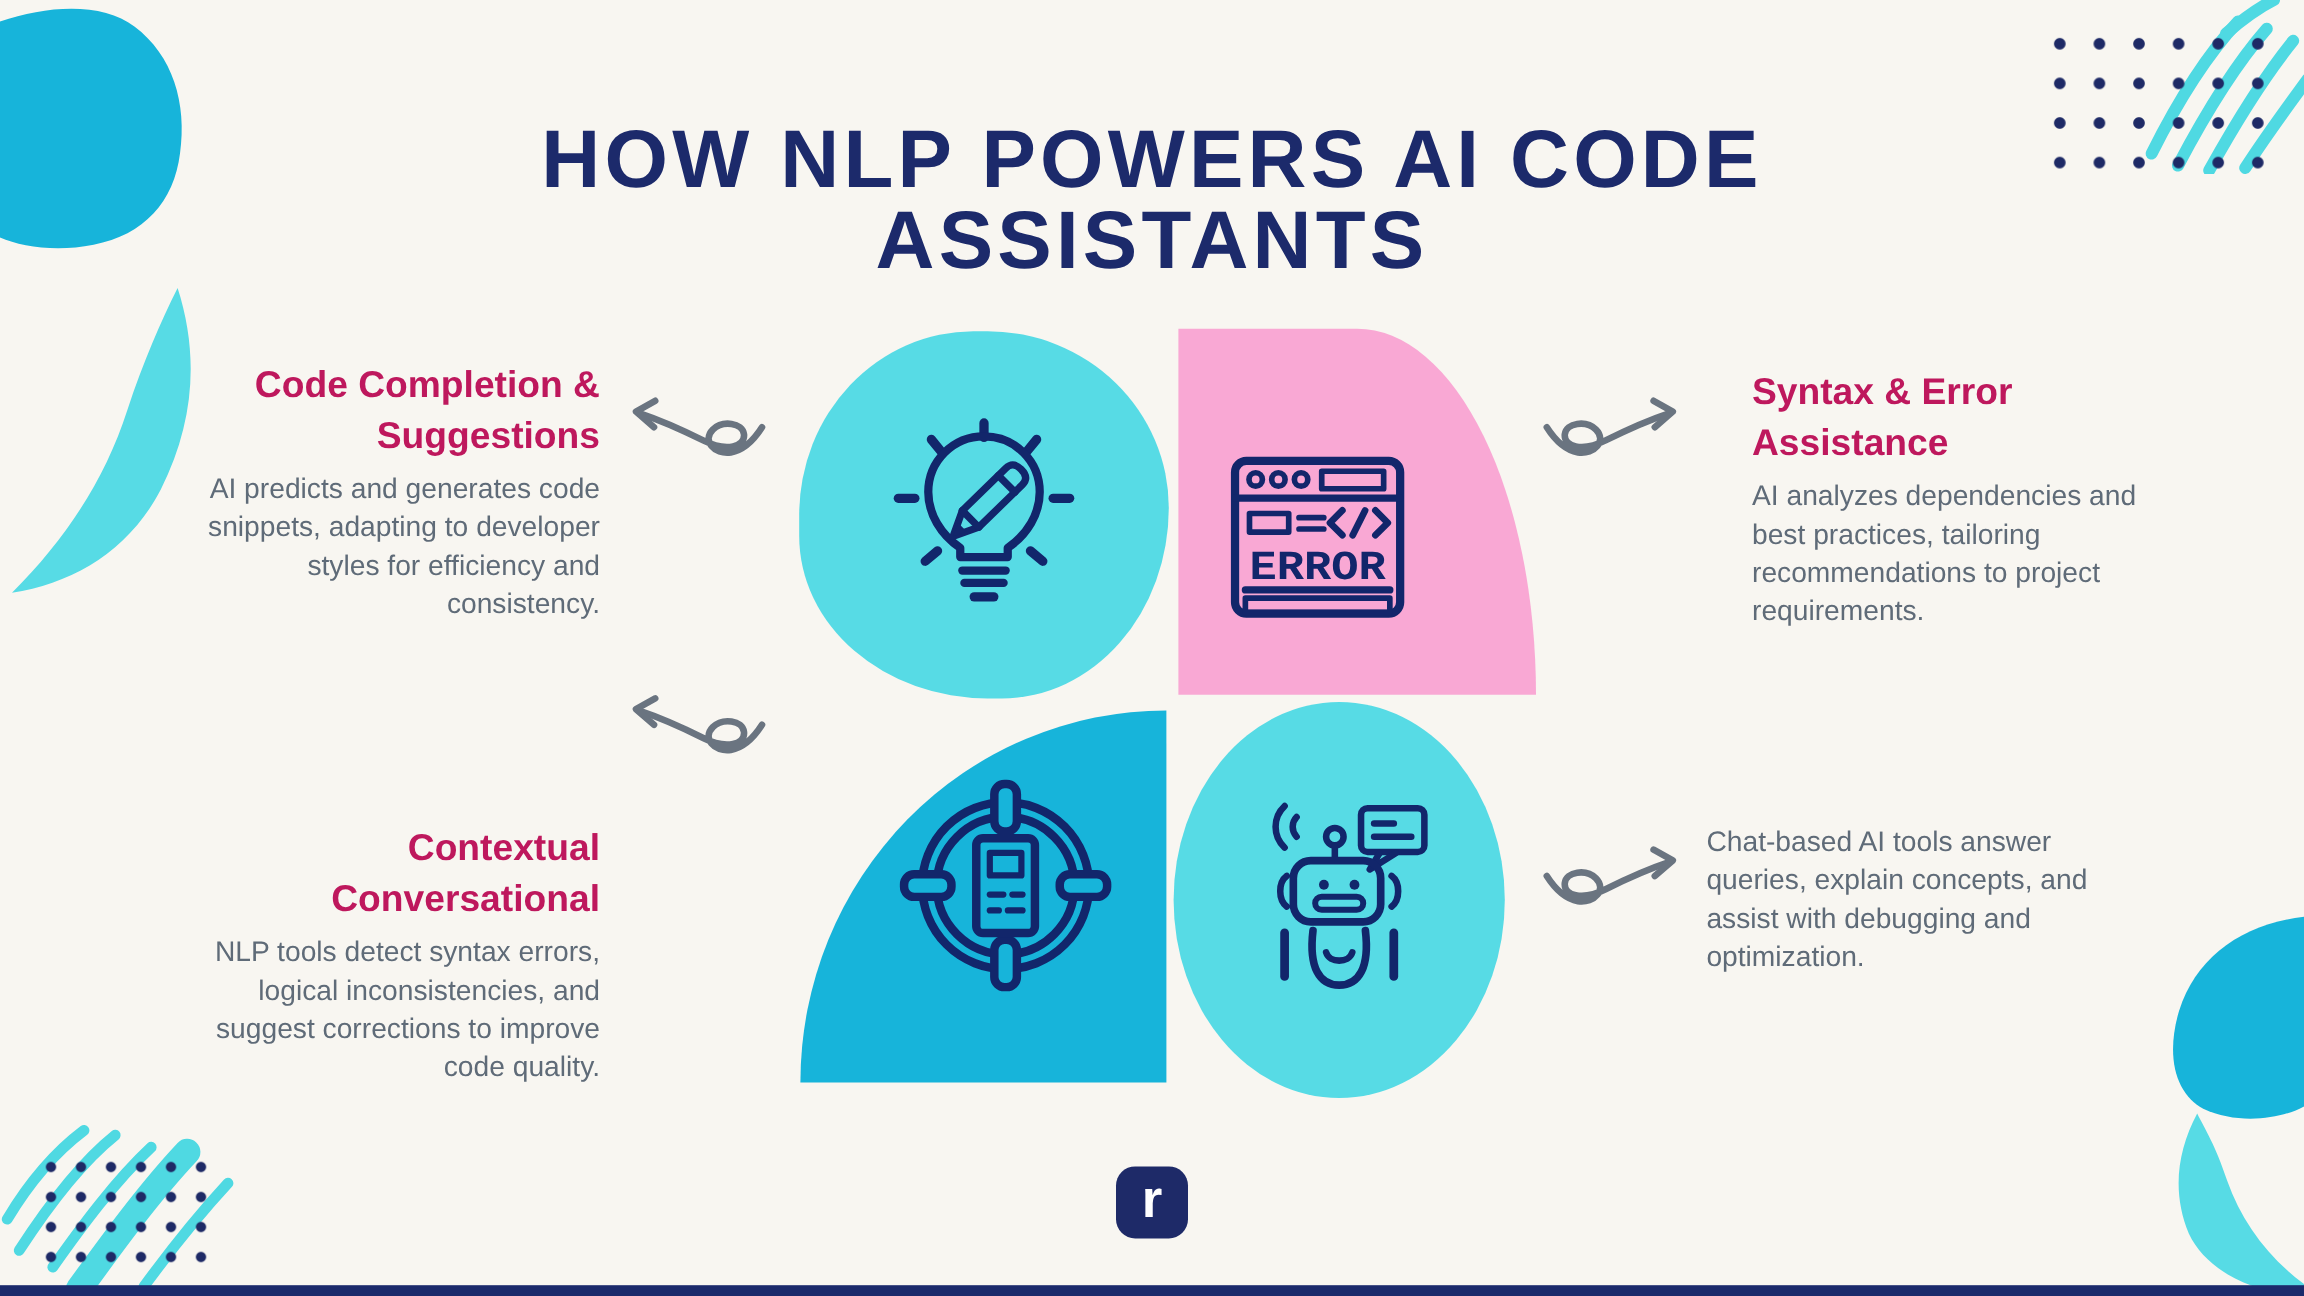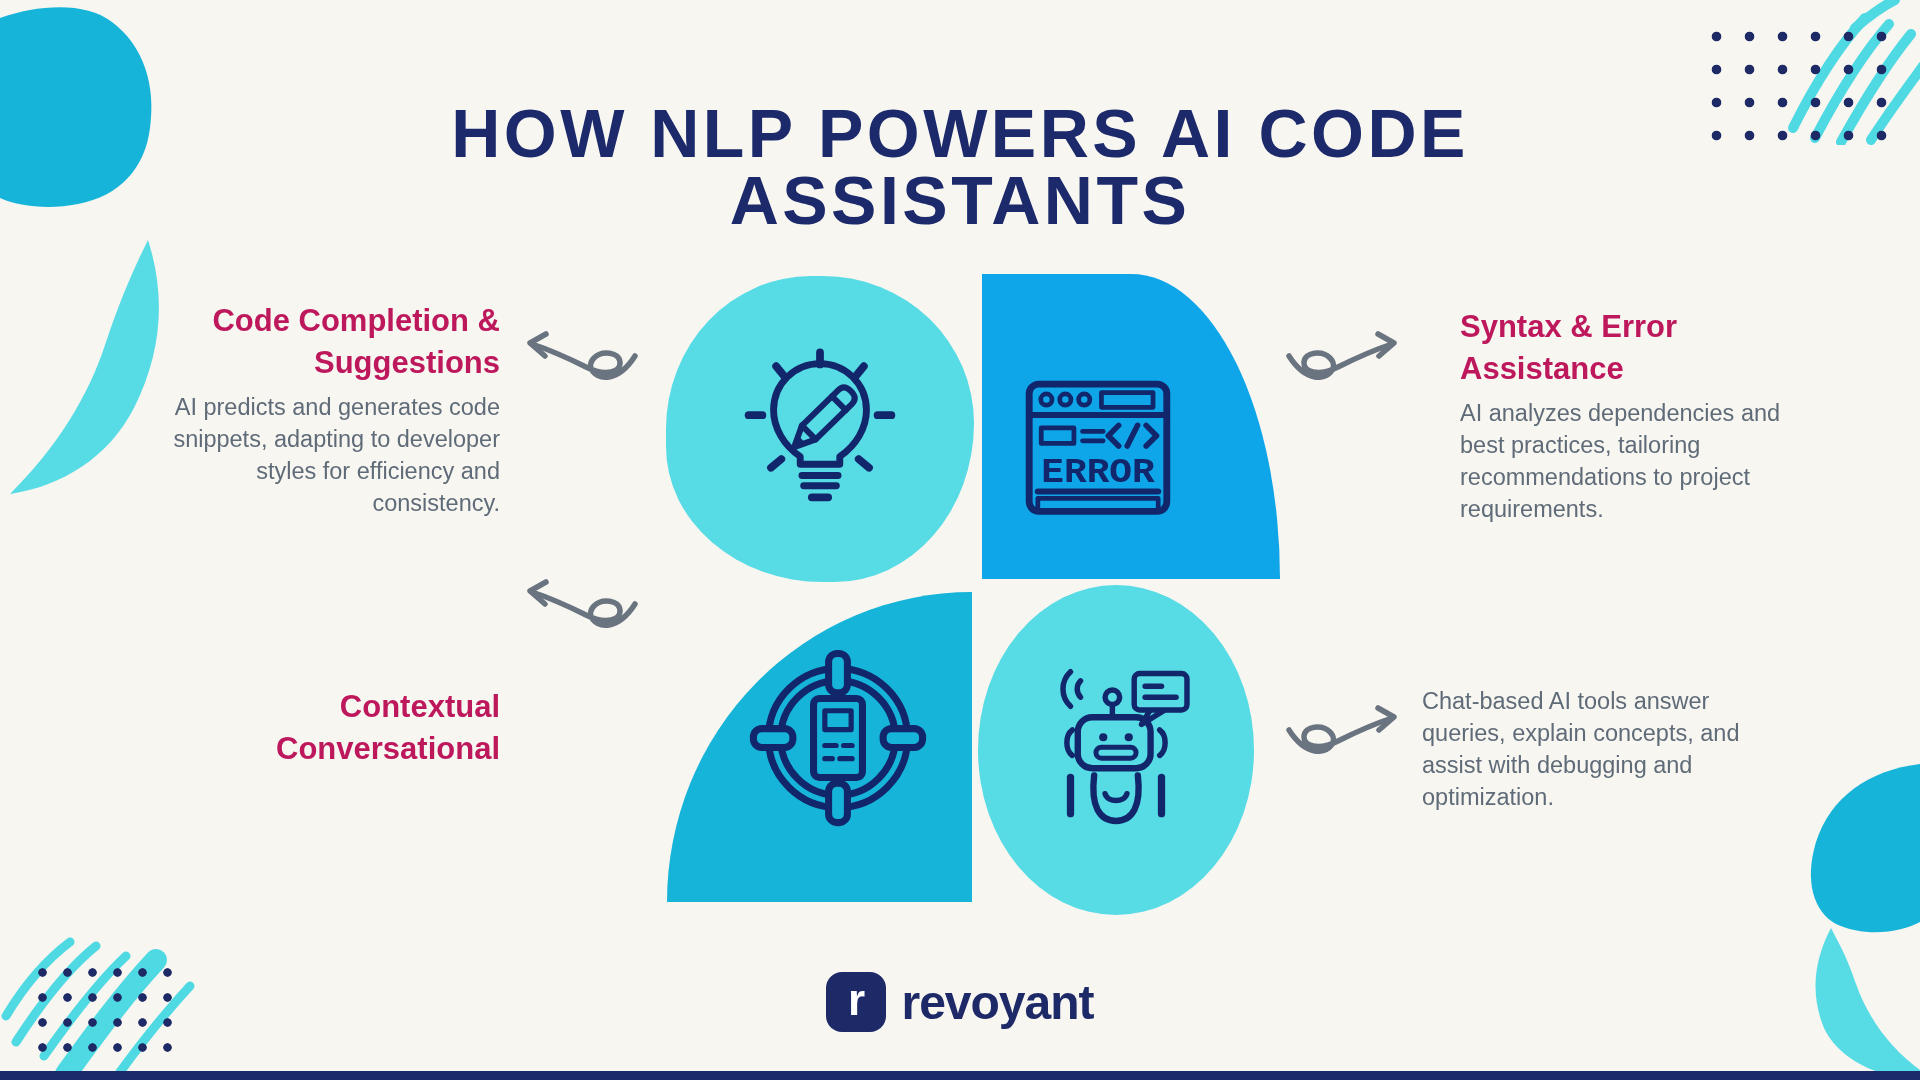--- a/index.html
+++ b/index.html
@@ -8,21 +8,21 @@
   .abs{position:absolute;}
 
   
   .title{left:0;right:0;top:100px;text-align:center;color:#1c2a6b;font-weight:bold;
          font-size:68px;line-height:67px;letter-spacing:3.5px;}
 
   
   .shape{display:flex;align-items:center;justify-content:center;}
   .shape-tl{left:666px;top:276px;width:308px;height:306px;background:#57dbe5;
             border-radius:49% 51% 47% 53% / 52% 50% 54% 46%;}
-  .shape-tr{left:982px;top:274px;width:298px;height:305px;background:#0ea5e9;
+  .shape-tr{left:982px;top:274px;width:298px;height:305px;background:#f9a8d4;
             border-top-right-radius:50% 100%;}
   .shape-bl{left:667px;top:592px;width:305px;height:310px;background:#17b4da;
             border-top-left-radius:100% 100%;}
   .shape-br{left:978px;top:585px;width:276px;height:330px;background:#57dbe5;
             border-radius:50%;}
   .shape svg{display:block;}
 
   
   .feature{width:368px;}
   .feature h2{margin:0;font-size:31px;line-height:42px;color:#be185d;font-weight:bold;}
@@ -246,24 +246,24 @@
       <span>Assistance</span>
     </h2>
     <p>AI analyzes dependencies and best practices, tailoring recommendations to project requirements.</p>
   </section>
 
   <section class="abs feature f-right f3">
     <h2>
       <span>Contextual</span><br>
       <span>Conversational</span>
     </h2>
+    <p>NLP tools detect syntax errors, logical inconsistencies, and suggest corrections to improve code quality.</p>
   </section>
 
   <section class="abs feature f-left f4">
     <p>Chat-based AI tools answer queries, explain concepts, and assist with debugging and optimization.</p>
   </section>
 
   <div class="abs logo">
     <div class="logo-mark">r</div>
-    <div class="logo-name">revoyant</div>
   </div>
 
 </div>
 
 </body></html>

